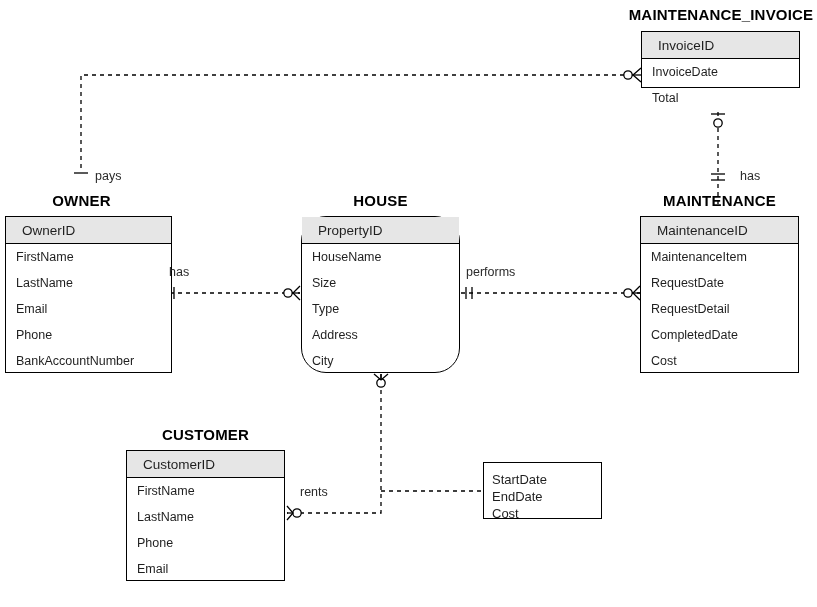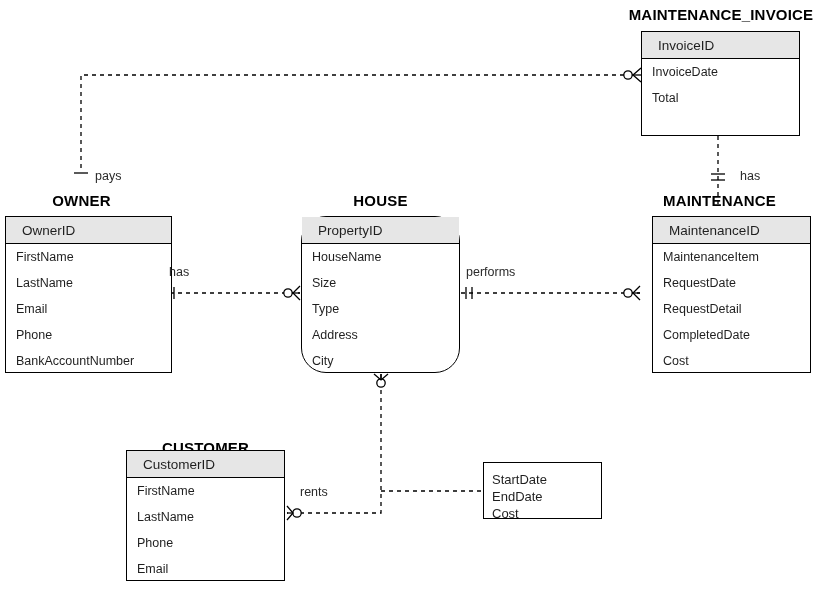--- a/index.html
+++ b/index.html
@@ -143,21 +143,21 @@
 
         <circle cx="297" cy="513" r="4.2" fill="#ffffff"></circle>
         <path d="M287,513 L292,513"></path>
         <path d="M287,506 L293,513 L287,520"></path>
       </g>
 
     </g>
   </svg>
 
   <div class="entity-title" style="left:625px; top:6px; width:192px;">MAINTENANCE_INVOICE</div>
-  <div class="entity" style="left:641px; top:31px; width:159px; height:105px;">
+  <div class="entity" style="left:641px; top:31px; width:159px; height:57px;">
     <div class="pk-row">InvoiceID</div>
     <div class="attr-row">InvoiceDate</div>
     <div class="attr-row">Total</div>
   </div>
 
   <div class="entity-title" style="left:2px; top:192px; width:159px;">OWNER</div>
   <div class="entity" style="left:5px; top:216px; width:167px; height:157px;">
     <div class="pk-row">OwnerID</div>
     <div class="attr-row">FirstName</div>
     <div class="attr-row">LastName</div>
@@ -170,30 +170,30 @@
   <div class="entity" style="left:301px; top:216px; width:159px; height:157px;border-radius:25px;">
     <div class="pk-row">PropertyID</div>
     <div class="attr-row">HouseName</div>
     <div class="attr-row">Size</div>
     <div class="attr-row">Type</div>
     <div class="attr-row">Address</div>
     <div class="attr-row">City</div>
   </div>
 
   <div class="entity-title" style="left:640px; top:192px; width:159px;">MAINTENANCE</div>
-  <div class="entity" style="left:640px; top:216px; width:159px; height:157px;margin-left:12px;">
+  <div class="entity" style="left:640px; top:216px; width:159px; height:157px;">
     <div class="pk-row">MaintenanceID</div>
     <div class="attr-row">MaintenanceItem</div>
     <div class="attr-row">RequestDate</div>
     <div class="attr-row">RequestDetail</div>
     <div class="attr-row">CompletedDate</div>
     <div class="attr-row">Cost</div>
   </div>
 
-  <div class="entity-title" style="left:126px; top:426px; width:159px;margin-top:13px;">CUSTOMER</div>
+  <div class="entity-title" style="left:126px; top:426px; width:159px;">CUSTOMER</div>
   <div class="entity" style="left:126px; top:450px; width:159px; height:131px;">
     <div class="pk-row">CustomerID</div>
     <div class="attr-row">FirstName</div>
     <div class="attr-row">LastName</div>
     <div class="attr-row">Phone</div>
     <div class="attr-row">Email</div>
   </div>
 
   <div class="attr-box" style="left:483px; top:462px; width:119px; height:57px;padding-left:8px;">
     <div>StartDate</div>

